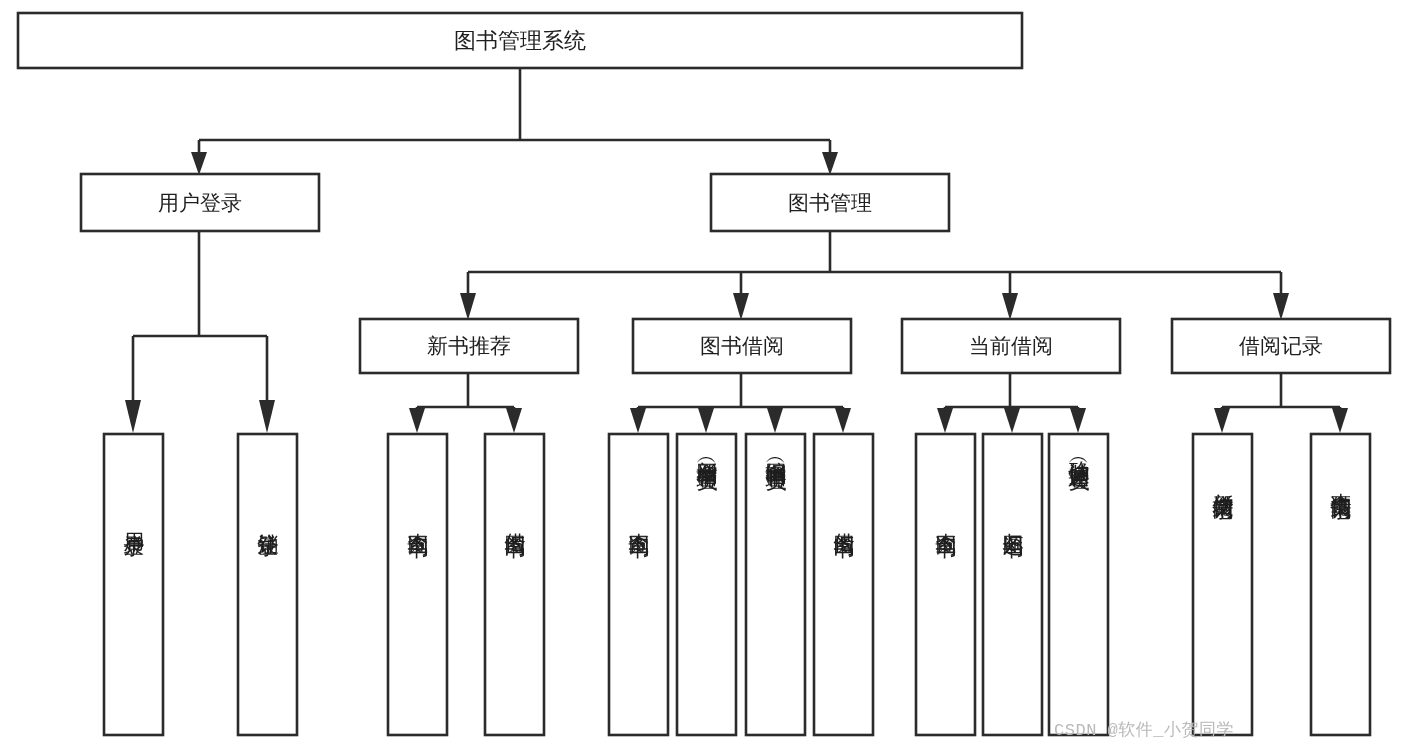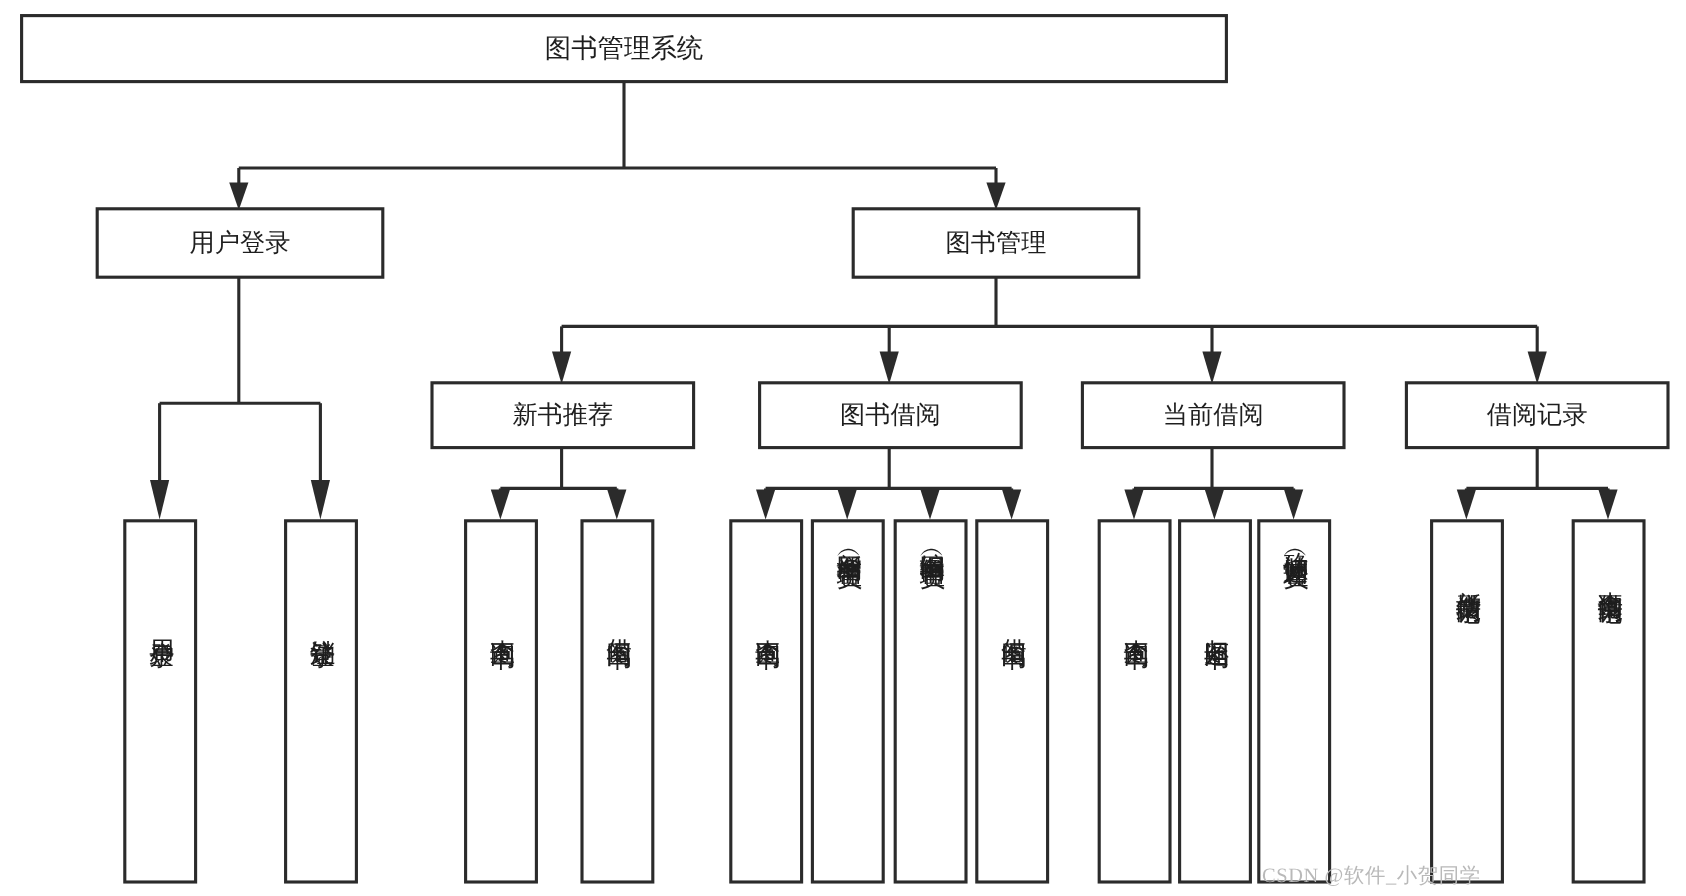--- a/index.html
+++ b/index.html
@@ -66,21 +66,21 @@
     font-size: 21px;
     line-height: 1.18;
     color: #1e1e1e;
     white-space: nowrap;
     letter-spacing: 1.5px;
   }
   .watermark {
     position: absolute;
     right: 8px;
     bottom: 6px;
-    font-family: Liberation Serif, serif;
+    font-family: Liberation Mono, monospace;
     font-size: 17px;
     color: #b9b9b9;
     white-space: nowrap;
     letter-spacing: 0.5px;
   }
 </style>
 </head>
 <body>
 
 <div id="diagram-root">

